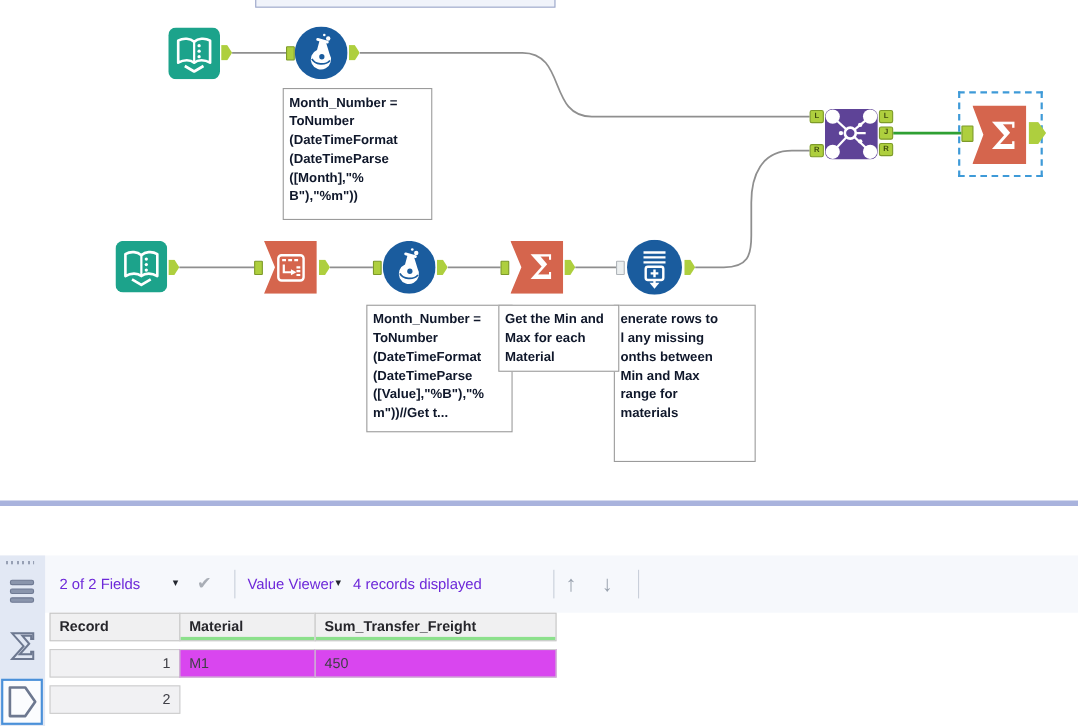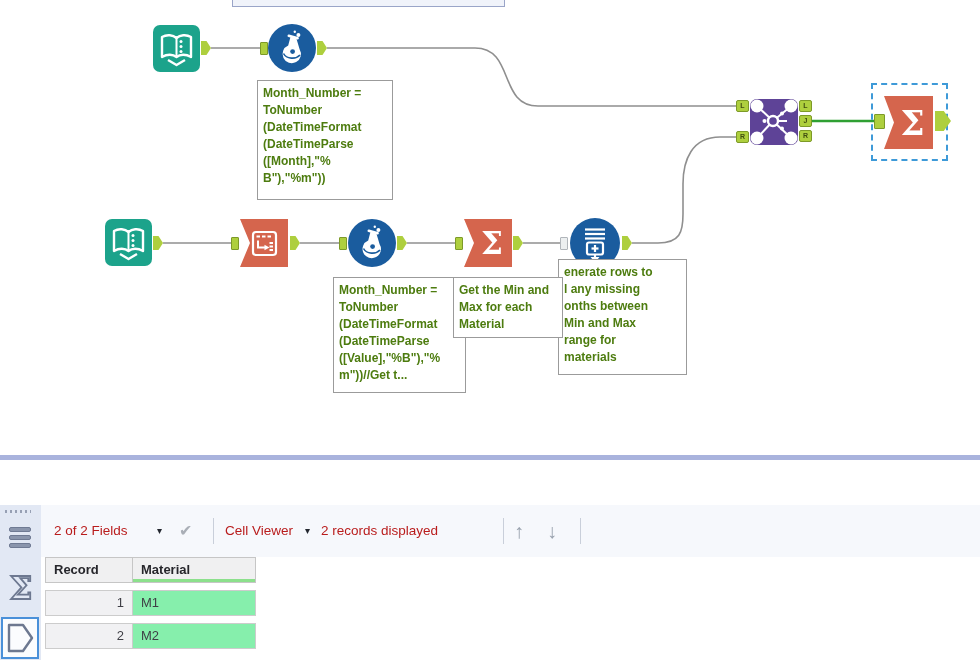--- a/index.html
+++ b/index.html
@@ -9,62 +9,62 @@
   
   .canvas { position:absolute; left:0; top:0; width:980px; height:455px; background:#fff; }
   .wires { position:absolute; left:0; top:0; pointer-events:none; }
   .cutoff-box { position:absolute; left:232px; top:-14px; width:273px; height:21px;
     background:#f0f3fa; border:1px solid #9aa5c8; }
 
   .tool { position:absolute; }
   .tool svg { display:block; }
 
   .annotation { position:absolute; background:#ffffff; border:1px solid #9b9b9b;
-    color:#4d7c0f; font-size:12px; line-height:17px; font-weight:600;
+    color:#0f172a; font-size:12px; line-height:17px; font-weight:600;
     padding:4px 5px; white-space:pre-line; overflow:hidden; }
 
   .anc { position:absolute; width:8px; height:13px; background:#aecf3e; border:1px solid #7d9a28; border-radius:1px; }
   .anc-out { position:absolute; width:10px; height:14px; background:#aecf3e;
     clip-path:polygon(0 0, 55% 0, 100% 50%, 55% 100%, 0 100%); }
   .anc-pale { background:#eceff0; border-color:#b0b5ba; }
   .anc-j { position:absolute; width:13px; height:12px; background:#aecf3e; border:1px solid #7d9a28;
     border-radius:2px; font-size:7px; font-weight:bold; color:#3f4c10; text-align:center; line-height:10px; }
   .sel-box { position:absolute; left:871px; top:83px; width:77px; height:78px;
     border:2px dashed #3e9ad8; background:transparent; }
   .anc-out-big { width:16px; height:20px; }
 
   
   .splitter { position:absolute; left:0; top:455px; width:980px; height:5px; background:#a9b3dd; }
   .res-header { position:absolute; left:0; top:460px; width:980px; height:45px;
     background:#e9edf8; border-bottom:1px solid #ccd3e3; color:#3c414b; font-size:13px; line-height:45px; padding-left:12px; }
   .res-toolbar { position:absolute; left:0; top:505px; width:980px; height:52px; background:#f6f8fc; }
-  .tb-item { position:absolute; top:0; height:52px; line-height:52px; font-size:13.5px; color:#b91c1c; }
+  .tb-item { position:absolute; top:0; height:52px; line-height:52px; font-size:13.5px; color:#6d28d9; }
   .tb-caret { font-size:10px; color:#23272f; }
   .tb-check { font-size:16px; color:#a9aeb6; }
   .tb-arrow { font-size:20px; color:#99a2ae; }
   .tb-div { position:absolute; top:13px; width:1px; height:26px; background:#c9cfda; }
 
   .strip { position:absolute; left:0; top:505px; width:41px; height:155px; background:#e2e8f4; }
   .grip { position:absolute; left:5px; top:5px; width:26px; height:3px;
     background:repeating-linear-gradient(90deg,#97a0b4 0 2px, transparent 2px 5px); }
   .grid-ico { position:absolute; left:9px; top:22px; }
   .grid-ico div { width:22px; height:5px; background:#8a95ac; border:1px solid #6f7a93; border-radius:2px; margin-bottom:3px; }
   .sigma-ico { position:absolute; left:3px; top:62px; }
   .penta-btn { position:absolute; left:1px; top:112px; width:38px; height:42px;
     border:2px solid #4a90d9; background:#fbfcfe; }
 
   .grid-table { position:absolute; left:45px; top:557px; }
   .g-row { display:flex; }
   .g-cell { height:26px; line-height:24px; font-size:13px; border:1px solid #cccccc; margin-right:-1px;
-    padding:0 8px; position:relative; color:#3f3f46; background:#86efac; overflow:hidden; }
+    padding:0 8px; position:relative; color:#3f3f46; background:#d946ef; overflow:hidden; }
   .g-head { background:#f0f0f1; font-weight:bold; color:#26262b; border-color:#c6c6c6; }
   .g-green::after { content:""; position:absolute; left:0; right:0; bottom:0; height:3px; background:#8ce08c; }
   .g-rec { background:#f1f1f3; text-align:right; }
   .g-gap { height:7px; }
-  .c1 { width:88px; } .c2 { width:124px; } .c3 { width:220px; }
+  .c1 { width:119px; } .c2 { width:124px; } .c3 { width:220px; }
 </style>
 </head>
 <body>
 
 <div class="screen">
 
   <div class="canvas">
 
     <div class="cutoff-box"></div>
 
@@ -222,42 +222,42 @@
 (DateTimeFormat
 (DateTimeParse
 ([Month],"%
 B"),"%m"))</div>
     <div class="annotation" style="left:333px; top:277px; width:133px; height:116px; z-index:2;">Month_Number =
 ToNumber
 (DateTimeFormat
 (DateTimeParse
 ([Value],"%B"),"%
 m"))//Get t...</div>
-    <div class="annotation" style="left:558px; top:259px; width:129px; height:116px; z-index:2;">enerate rows to
+    <div class="annotation" style="left:558px; top:277px; width:129px; height:143px; z-index:2;">enerate rows to
 l any missing
 onths between
 Min and Max
 range for
 materials</div>
     <div class="annotation" style="left:453px; top:277px; width:110px; height:61px;  z-index:3;">Get the Min and
 Max for each
 Material</div>
   </div>
 
   <div class="splitter"></div>
 
 
   <div class="res-toolbar">
     <span class="tb-item" style="left:54px;">2 of 2 Fields</span>
     <span class="tb-item tb-caret" style="left:157px;">▾</span>
     <span class="tb-item tb-check" style="left:179px;">✔</span>
     <span class="tb-div" style="left:213px;"></span>
-    <span class="tb-item" style="left:225px;">Cell Viewer</span>
+    <span class="tb-item" style="left:225px;">Value Viewer</span>
     <span class="tb-item tb-caret" style="left:305px;">▾</span>
-    <span class="tb-item" style="left:321px;">2 records displayed</span>
+    <span class="tb-item" style="left:321px;">4 records displayed</span>
     <span class="tb-div" style="left:503px;"></span>
     <span class="tb-item tb-arrow" style="left:514px;">↑</span>
     <span class="tb-item tb-arrow" style="left:547px;">↓</span>
     <span class="tb-div" style="left:580px;"></span>
 
   </div>
 
   <div class="strip">
     <div class="grip"></div>
     <div class="grid-ico">
@@ -272,26 +272,27 @@
       <svg width="34" height="38" viewBox="0 0 34 38">
         <polygon points="6,6 20,6 29,19 20,32 6,32" fill="none" stroke="#6d7890" stroke-width="2.4" stroke-linejoin="round"></polygon>
       </svg>
     </div>
   </div>
 
   <div class="grid-table">
     <div class="g-row">
       <div class="g-cell g-head c1">Record</div>
       <div class="g-cell g-head g-green c2">Material</div>
+      <div class="g-cell g-head g-green c3">Sum_Transfer_Freight</div>
     </div>
     <div class="g-gap"></div>
     <div class="g-row">
       <div class="g-cell g-rec c1">1</div>
       <div class="g-cell c2">M1</div>
+      <div class="g-cell c3">450</div>
     </div>
     <div class="g-gap"></div>
     <div class="g-row">
       <div class="g-cell g-rec c1">2</div>
-      <div class="g-cell c2">M2</div>
     </div>
   </div>
 
 </div>
 
 </body></html>

